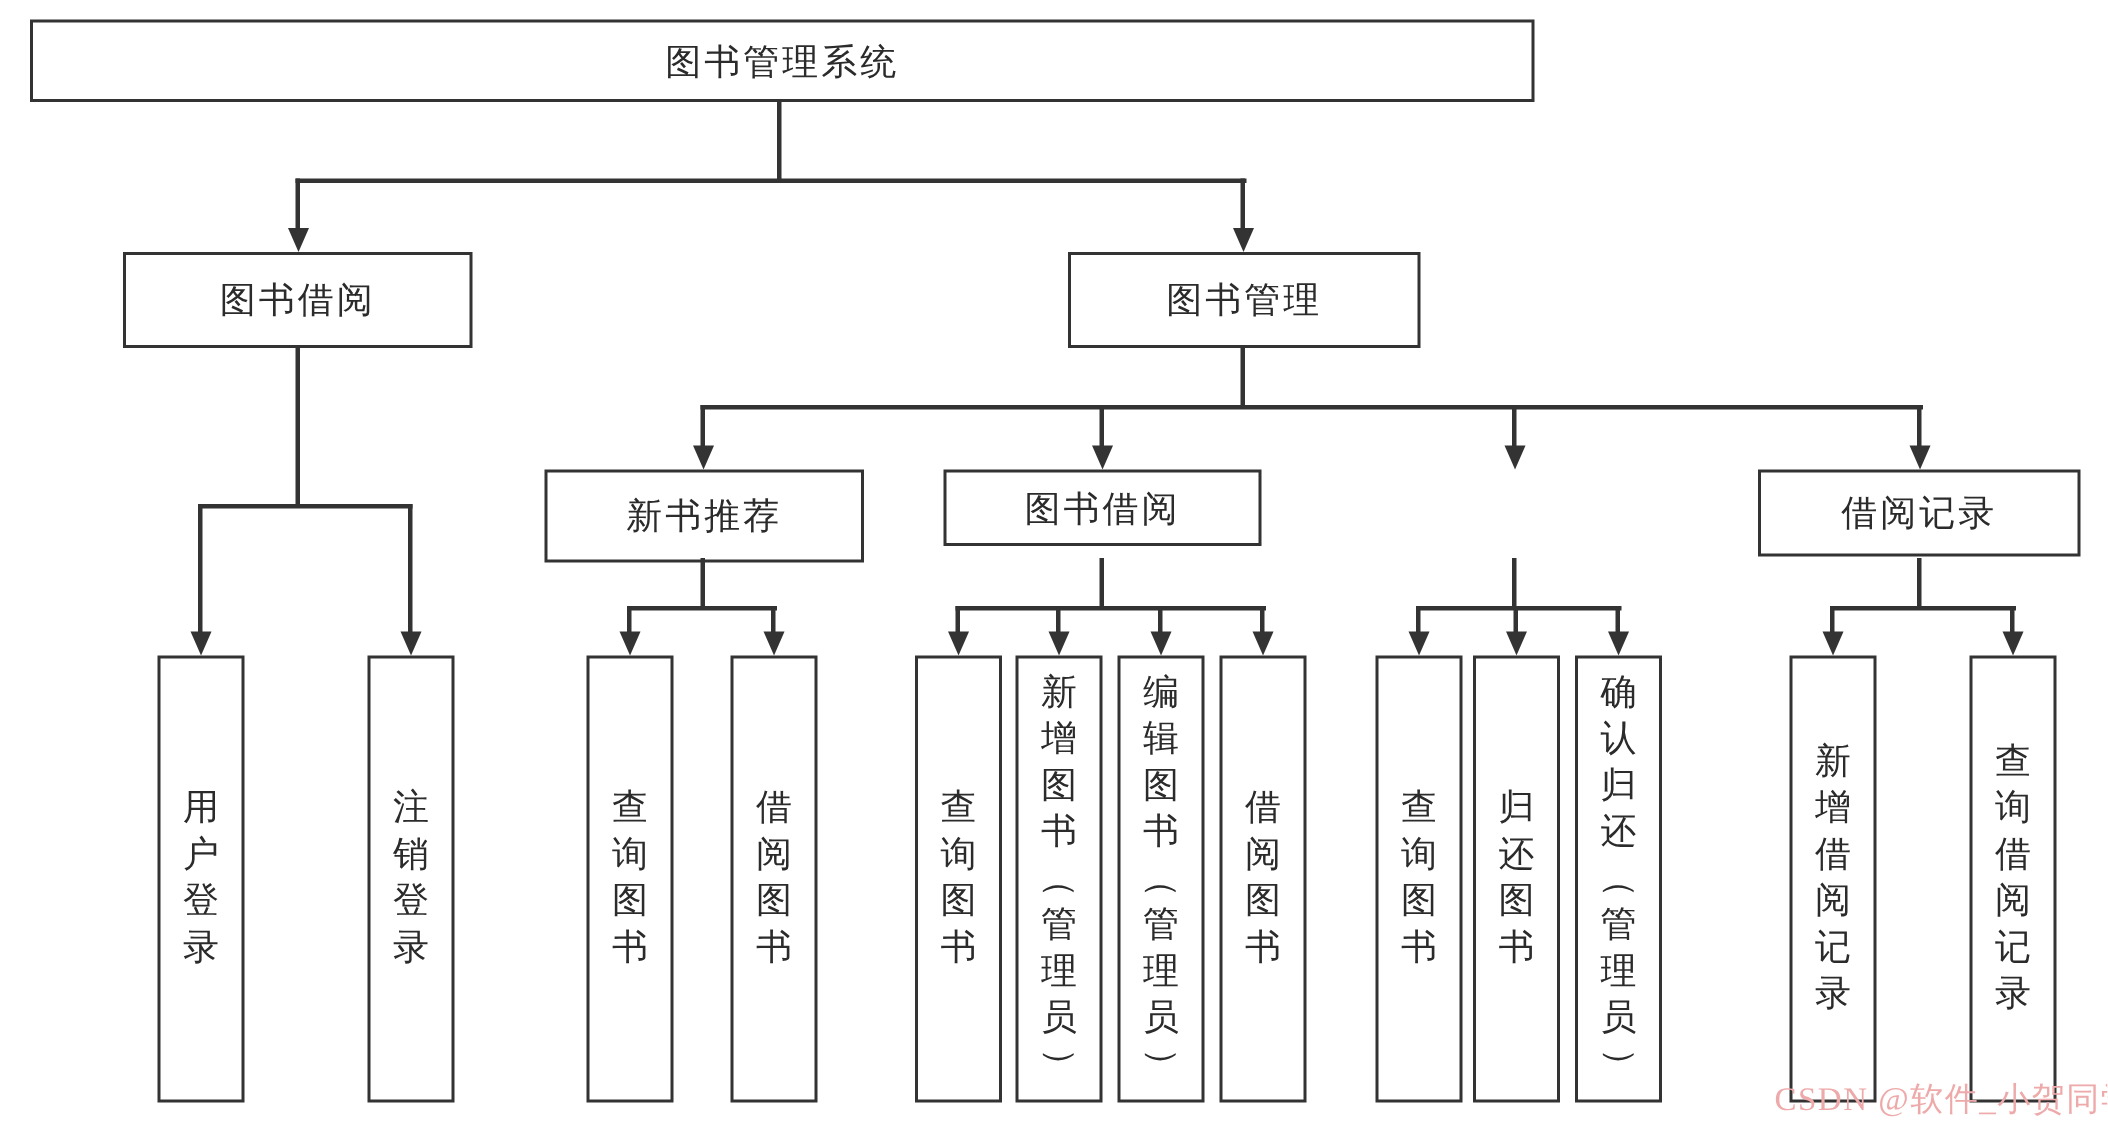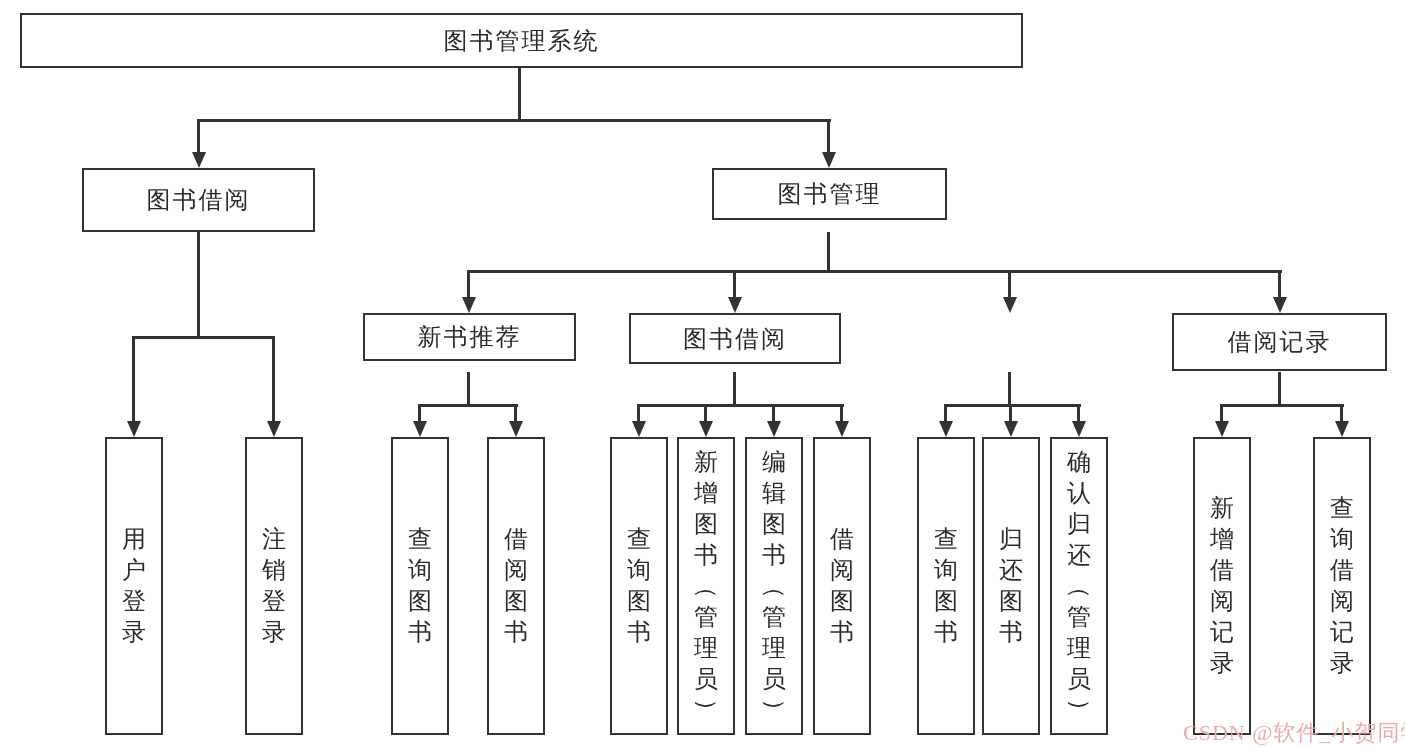--- a/index.html
+++ b/index.html
@@ -61,23 +61,23 @@
   }
 </style>
 </head>
 <body>
 
 <div id="stage">
 
   <div class="box" style="left:20px;top:13px;width:1003px;height:55px;">图书管理系统</div>
 
   <div class="box" style="left:82px;top:168px;width:233px;height:64px;">图书借阅</div>
-  <div class="box" style="left:712px;top:168px;width:235px;height:52px;">图书管理</div>
-
-  <div class="box" style="left:363px;top:313px;width:213px;height:48px;">新书推荐</div>
+  <div class="box" style="left:712px;top:168px;width:235px;height:64px;">图书管理</div>
+
+  <div class="box" style="left:363px;top:313px;width:213px;height:62px;">新书推荐</div>
   <div class="box" style="left:629px;top:313px;width:212px;height:51px;">图书借阅</div>
   <div class="box" style="left:1172px;top:313px;width:215px;height:58px;">借阅记录</div>
 
   <div class="box vnode" style="left:105px;top:437px;width:58px;height:298px;">
       <span class="vch">用</span>
       <span class="vch">户</span>
       <span class="vch">登</span>
       <span class="vch">录</span>
     </div>
   <div class="box vnode" style="left:245px;top:437px;width:58px;height:298px;">

